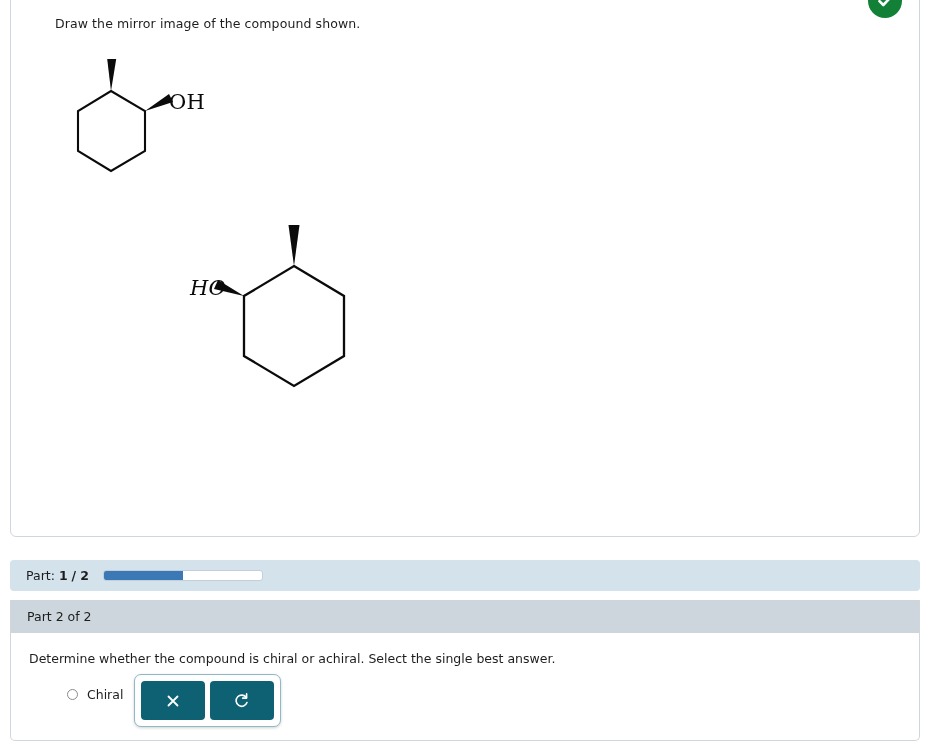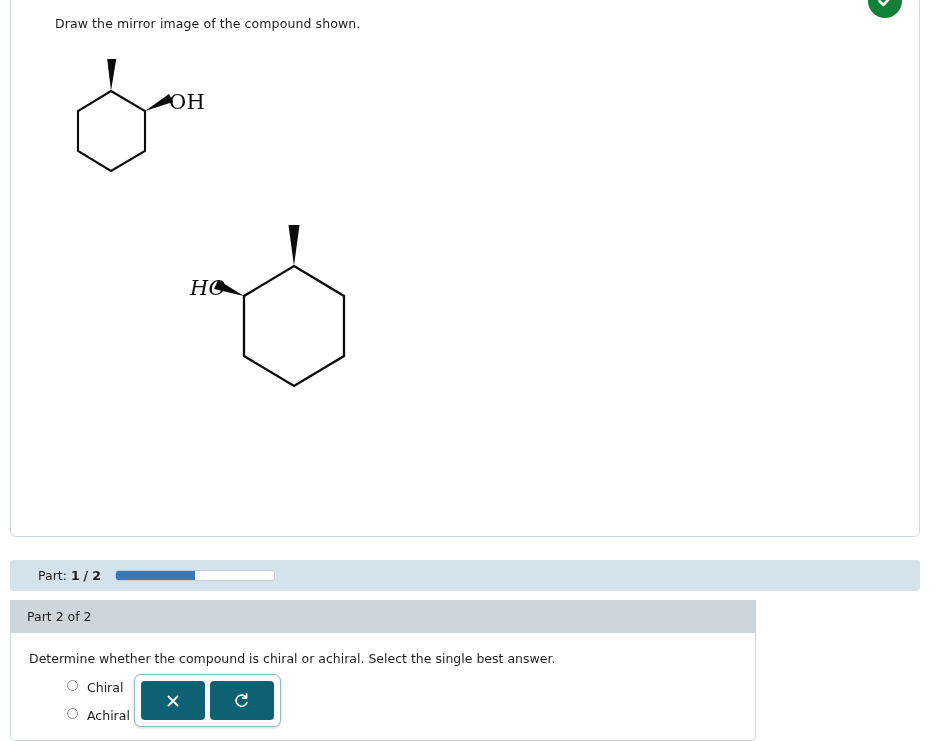--- a/index.html
+++ b/index.html
@@ -79,21 +79,21 @@
     position: absolute;
     left: 10px;
     top: 560px;
     width: 910px;
     height: 31px;
     background: #d4e2ec;
     border-radius: 4px;
     display: flex;
     align-items: center;
     box-sizing: border-box;
-    padding-left: 28px;
+    padding-left: 16px;
   }
   .part-strip .part-label {
     font-size: 12.5px;
     color: #1d1d1d;
   }
   .part-strip .part-label b { font-weight: bold; }
   .progress-track {
     margin-left: 14px;
     width: 160px;
     height: 11px;
@@ -107,21 +107,21 @@
     height: 100%;
     background: #3a79b5;
     width: 50%;
   }
 
   
   .part2-panel {
     position: absolute;
     left: 10px;
     top: 600px;
-    width: 746px;
+    width: 910px;
     height: 141px;
     border: 1px solid #cfd6dd;
     border-top: none;
     border-radius: 0 0 5px 5px;
     background: #ffffff;
     box-sizing: border-box;
   }
   .part2-header {
     height: 33px;
     background: #ccd6dc;
@@ -135,21 +135,21 @@
   .part2-question {
     padding: 18px 0 0 18px;
     font-size: 12.5px;
     color: #1d1d1d;
   }
   .radio-group {
     margin: 14px 0 0 56px;
   }
   .radio-row {
     display: flex;
-    align-items: flex-start;
+    align-items: center;
     height: 28px;
   }
   .radio-dot {
     width: 11px;
     height: 11px;
     border: 1px solid #8b8b8b;
     border-radius: 50%;
     background: #ffffff;
     box-sizing: border-box;
   }
@@ -242,24 +242,20 @@
 
 <div class="part2-panel">
   <div class="part2-header">Part 2 of 2</div>
 
   <div class="part2-question">Determine whether the compound is chiral or achiral. Select the single best answer.</div>
 
   <div class="radio-group">
     <label class="radio-row">
       <span class="radio-dot"></span>
       <span class="radio-text">Chiral</span>
-    </label>
-    <label class="radio-row">
-      <span class="radio-dot"></span>
-      <span class="radio-text">Achiral</span>
     </label>
   </div>
 </div>
 
 <div class="tool-popup">
   <button class="tool-btn" style="background: rgb(14, 96, 115);">
     <svg width="20" height="20" viewBox="0 0 20 20">
       <path d="M5.5 5.5 L14.5 14.5 M14.5 5.5 L5.5 14.5" stroke="#ffffff" stroke-width="1.8" stroke-linecap="round"></path>
     </svg>
   </button>

